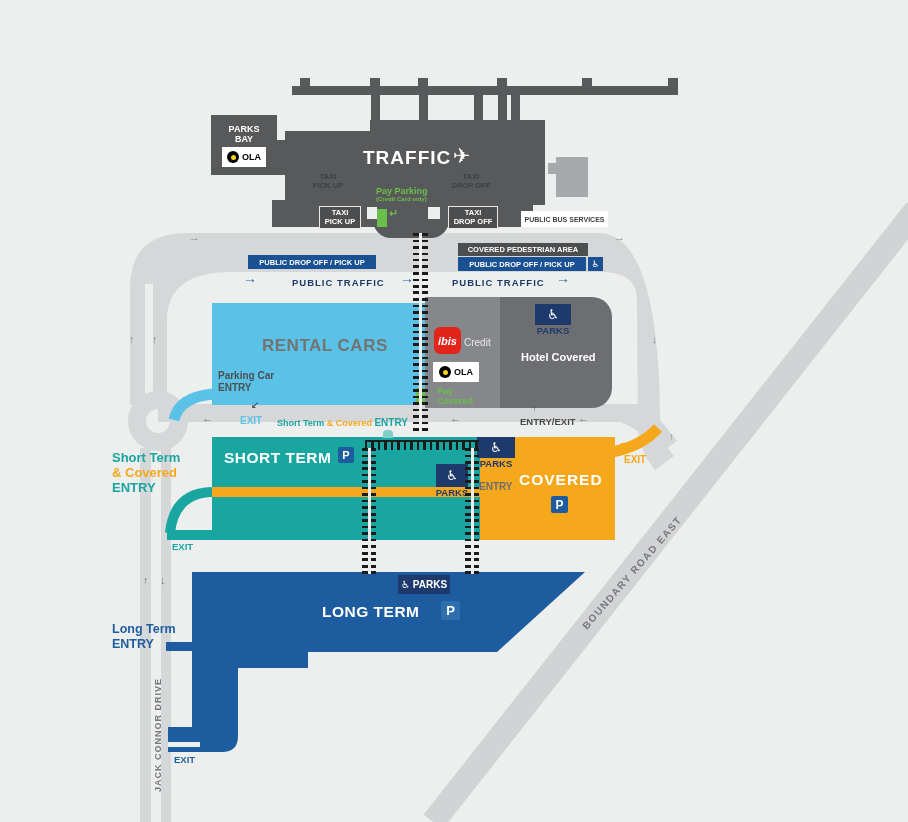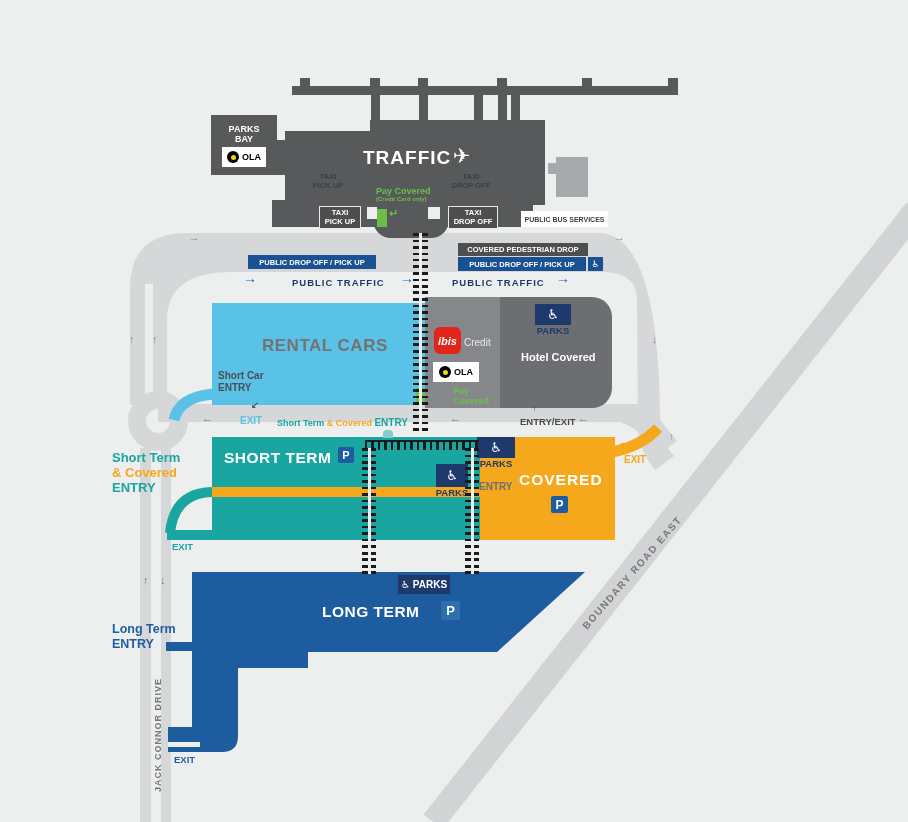--- a/index.html
+++ b/index.html
@@ -84,21 +84,21 @@
 
   <div class="a lbl twoline" style="left:303px;top:173px;width:50px;color:#3e3f41;font-size:7.5px;text-align:center;line-height:8.5px;">
     <span>TAXI</span>
       <span>PICK UP</span>
   </div>
   <div class="a lbl twoline" style="left:446px;top:173px;width:50px;color:#3e3f41;font-size:7.5px;text-align:center;line-height:8.5px;">
     <span>TAXI</span>
       <span>DROP OFF</span>
   </div>
 
-  <div class="a lbl" style="left:376px;top:186px;color:#6abf4b;font-size:9px;"><span>Pay Covered</span></div>
+  <div class="a lbl" style="left:376px;top:186px;color:#6abf4b;font-size:9px;"><span>Pay Parking</span></div>
   <div class="a lbl" style="left:376px;top:196px;color:#6abf4b;font-size:6px;"><span>(Credit Card only)</span></div>
   <div class="a" style="left:377px;top:209px;width:10px;height:18px;background:#6abf4b;"></div>
   <div class="a lbl" style="left:389px;top:207px;color:#6abf4b;font-size:11px;"><span>↵</span></div>
 
   <div class="a badge twoline" style="left:319px;top:206px;width:40px;height:21px;background:#4d4e50;border:1.5px solid #e9e9e9;font-size:7.5px;line-height:8.5px;flex-direction:column;">
     <span>TAXI</span>
       <span>PICK UP</span>
   </div>
   <div class="a badge twoline" style="left:448px;top:206px;width:48px;height:21px;background:#4d4e50;border:1.5px solid #e9e9e9;font-size:7.5px;line-height:8.5px;flex-direction:column;">
     <span>TAXI</span>
@@ -114,39 +114,39 @@
   <div class="a lbl" style="left:189px;top:231px;color:#8a8b8d;font-size:11px;"><span>→</span></div>
   <div class="a lbl" style="left:614px;top:231px;color:#8a8b8d;font-size:11px;"><span>→</span></div>
   <div class="a lbl" style="left:652px;top:333px;color:#8a8b8d;font-size:11px;"><span>↓</span></div>
   <div class="a lbl" style="left:129px;top:333px;color:#8a8b8d;font-size:11px;"><span>↑</span></div>
   <div class="a lbl" style="left:152px;top:333px;color:#8a8b8d;font-size:11px;"><span>↑</span></div>
 
   <div class="a badge" style="left:248px;top:255px;width:128px;height:14px;background:#1a5193;font-size:7.5px;">
       <span>PUBLIC DROP OFF / PICK UP</span>
     </div>
   <div class="a badge" style="left:458px;top:243px;width:130px;height:13px;background:#4d4e50;font-size:7.5px;">
-      <span>COVERED PEDESTRIAN DROP</span>
+      <span>COVERED PEDESTRIAN AREA</span>
     </div>
   <div class="a badge" style="left:458px;top:257px;width:128px;height:14px;background:#1a5193;font-size:7.5px;">
       <span>PUBLIC DROP OFF / PICK UP</span>
     </div>
   <div class="a badge" style="left:588px;top:257px;width:15px;height:14px;background:#1a5193;font-size:9px;">
       <span>♿</span>
     </div>
 
   <div class="a lbl" style="left:243px;top:270px;color:#1565b0;font-size:14px;"><span>→</span></div>
   <div class="a lbl" style="left:292px;top:277px;color:#1b3a6b;font-size:9.5px;letter-spacing:1px;"><span>PUBLIC TRAFFIC</span></div>
   <div class="a lbl" style="left:400px;top:270px;color:#1565b0;font-size:14px;"><span>→</span></div>
   <div class="a lbl" style="left:452px;top:277px;color:#1b3a6b;font-size:9.5px;letter-spacing:1px;"><span>PUBLIC TRAFFIC</span></div>
   <div class="a lbl" style="left:556px;top:270px;color:#1565b0;font-size:14px;"><span>→</span></div>
 
   <div class="a" style="left:212px;top:303px;width:213px;height:102px;background:#5bc2e7;"></div>
   <div class="a lbl" style="left:262px;top:336px;color:#737373;font-size:17px;letter-spacing:0.5px;"><span>RENTAL CARS</span></div>
   <div class="a lbl twoline" style="left:218px;top:370px;color:#4a4f54;font-size:10px;line-height:12px;">
-    <span>Short Car</span>
+    <span>Parking Car</span>
       <span>ENTRY</span>
   </div>
   <div class="a lbl" style="left:251px;top:400px;color:#4a4f54;font-size:10px;"><span>↙</span></div>
 
   <div class="a" style="left:425px;top:297px;width:83px;height:111px;background:#85878a;"></div>
   <div class="a" style="left:500px;top:297px;width:112px;height:111px;background:#6d6e71;border-radius:0 20px 20px 0;"></div>
   <div class="a badge navy" style="left:535px;top:304px;width:36px;height:21px;font-size:13px;">
       <span>♿</span>
     </div>
   <div class="a lbl" style="left:535px;top:325px;width:36px;text-align:center;color:#1e3a6d;font-size:9.5px;"><span>PARKS</span></div>
@@ -157,21 +157,21 @@
     </div>
   <div class="a" style="left:464px;top:337px;color:#e9e9e9;font-size:10px;"><span>Credit</span></div>
   <div class="a" style="left:433px;top:362px;width:46px;height:20px;background:#fff;display:flex;align-items:center;justify-content:center;gap:3px;">
     <span style="width:12px;height:12px;border-radius:50%;background:#000;display:inline-flex;align-items:center;justify-content:center;">
         <span style="width:5px;height:5px;border-radius:50%;background:#f5d510;"></span>
       </span>
     <span class="lbl" style="color:#000;font-size:9px;">OLA</span>
   </div>
   <div class="a" style="left:416px;top:388px;width:9px;height:17px;background:#6abf4b;"></div>
   <div class="a lbl" style="left:426px;top:389px;color:#6abf4b;font-size:9px;"><span>←</span></div>
-  <div class="a lbl twoline" style="left:437px;top:386px;color:#6abf4b;font-size:9px;line-height:10px;margin-left:16px;">
+  <div class="a lbl twoline" style="left:437px;top:386px;color:#6abf4b;font-size:9px;line-height:10px;">
     <span>Pay</span>
       <span>Covered</span>
   </div>
   <div class="a lbl" style="left:532px;top:403px;color:#4a4b4d;font-size:9px;"><span>↑</span></div>
 
   <div class="a lbl" style="left:202px;top:412px;color:#6f7072;font-size:11px;"><span>←</span></div>
   <div class="a lbl" style="left:240px;top:415px;color:#5bc2e7;font-size:10px;"><span>EXIT</span></div>
   <div class="a lbl" style="left:277px;top:417px;font-size:9px;">
     <span style="color:#19a5a0;">Short Term</span>
     <span style="color:#f6a81c;">&amp; Covered</span>

